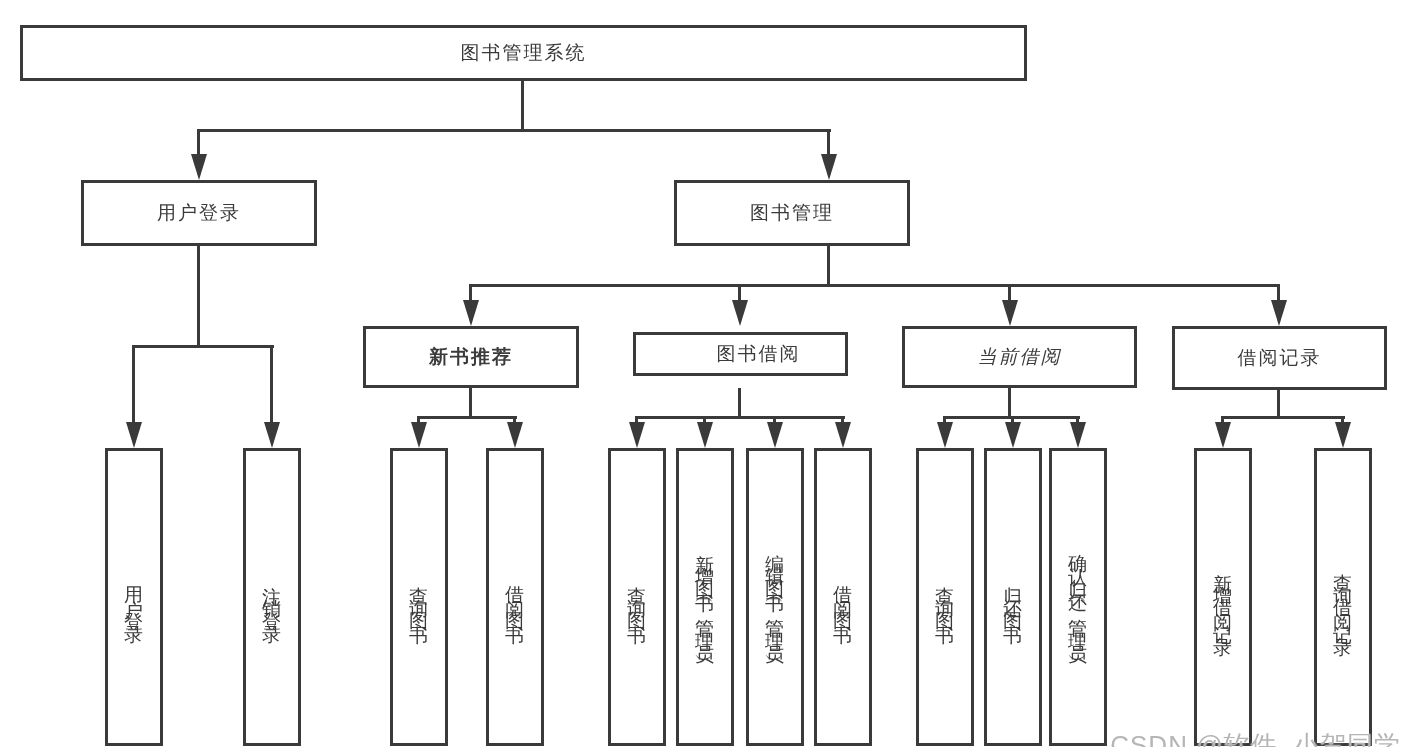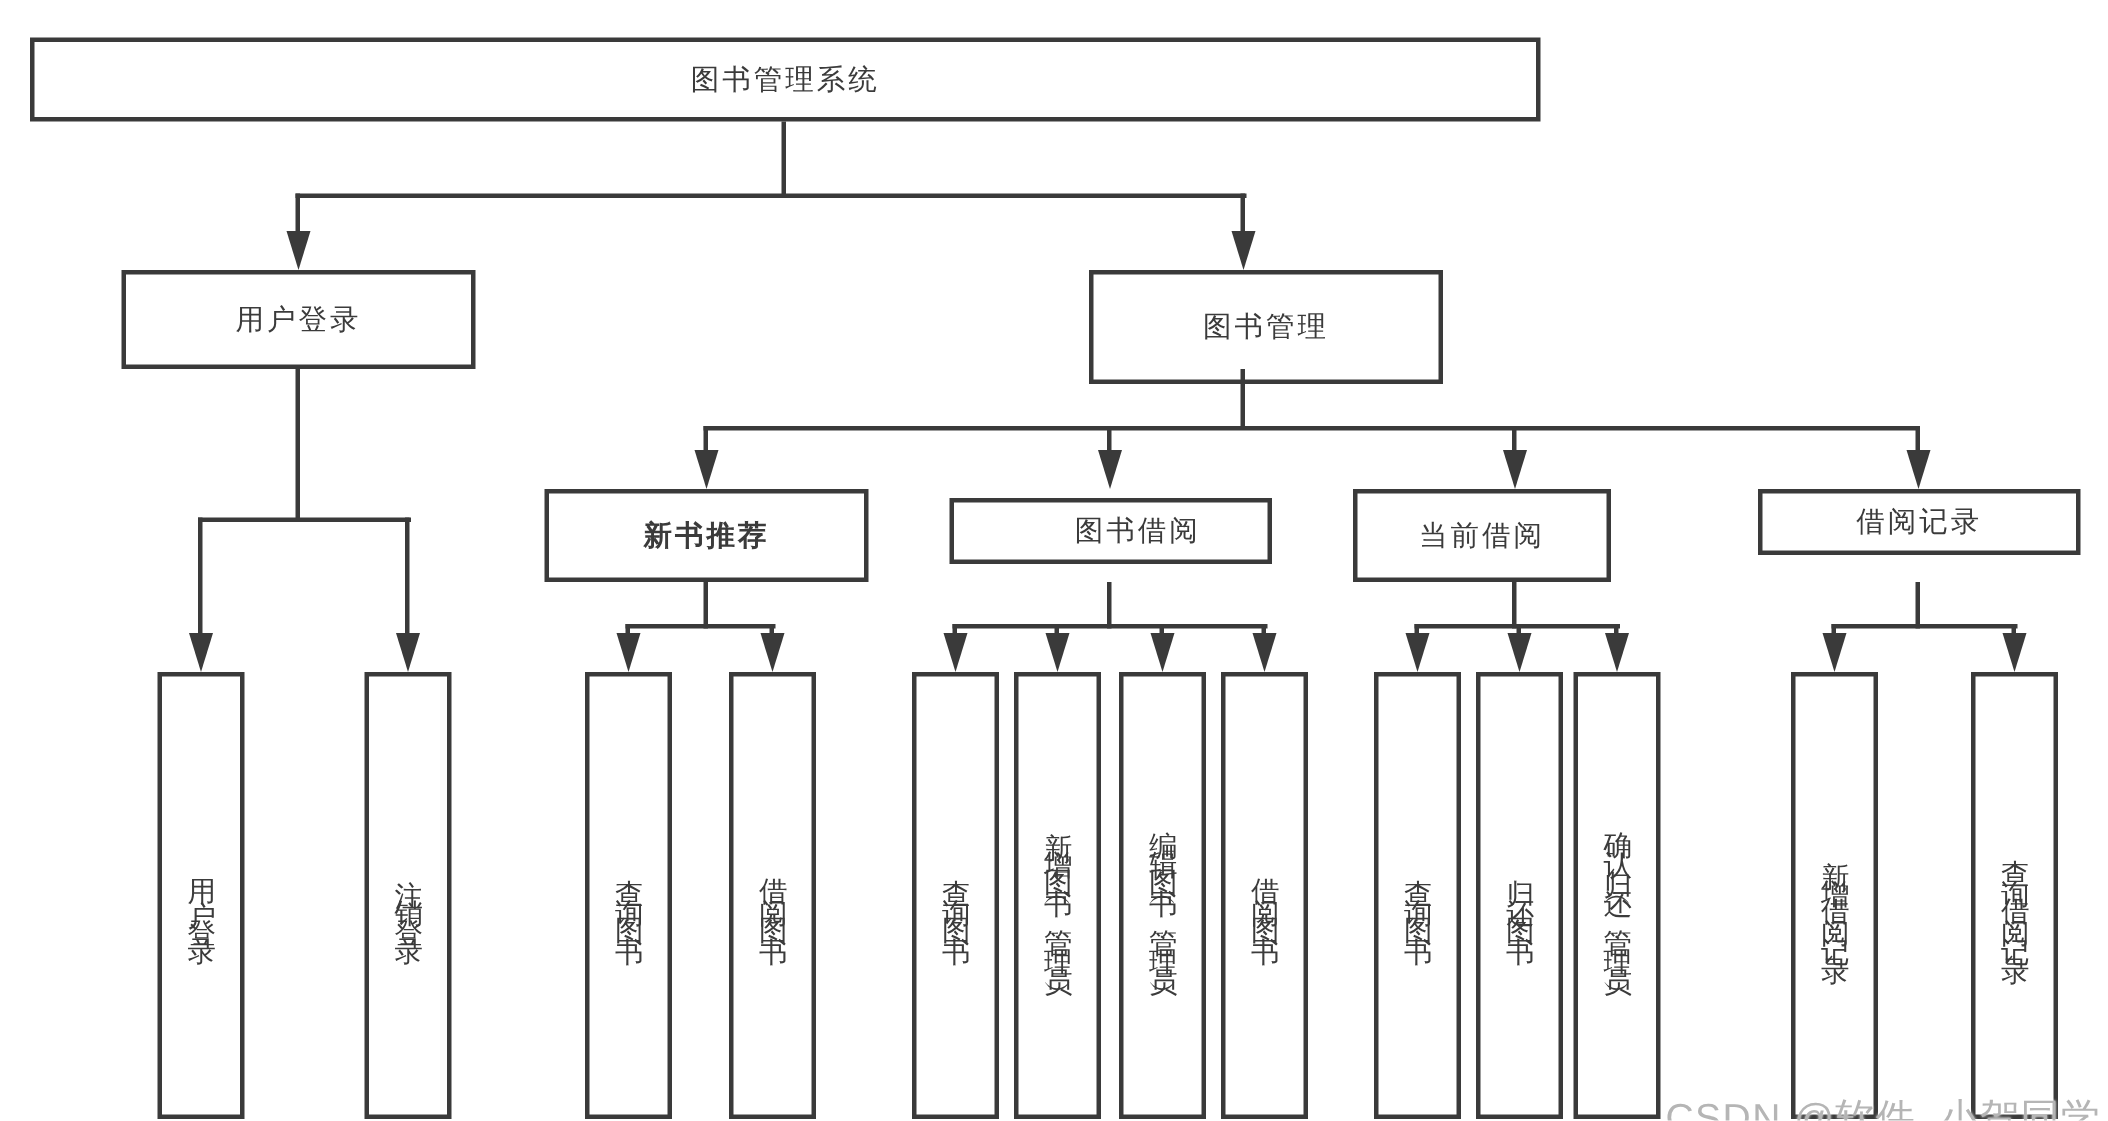--- a/index.html
+++ b/index.html
@@ -73,21 +73,21 @@
   <div class="vline" style="left:521px; top:69px; height:50px;"></div>
   <div class="hline" style="left:197px; top:117px; width:634px;"></div>
   <div class="vline" style="left:197px; top:117px; height:27px;"></div>
   <div class="arrow" style="left:191px; top:142px;"></div>
   <div class="vline" style="left:827px; top:117px; height:27px;"></div>
   <div class="arrow" style="left:821px; top:142px;"></div>
 
   <div class="box h-label" style="left:81px; top:168px; width:236px; height:66px;">
     <span>用户登录</span>
   </div>
-  <div class="box h-label" style="left:726px; top:168px; width:236px; height:76px;">
+  <div class="box h-label" style="left:674px; top:168px; width:236px; height:66px;">
     <span>图书管理</span>
   </div>
 
   <div class="vline" style="left:197px; top:234px; height:101px;"></div>
   <div class="hline" style="left:132px; top:333px; width:142px;"></div>
   <div class="vline" style="left:132px; top:333px; height:77px;"></div>
   <div class="arrow" style="left:126px; top:410px;"></div>
   <div class="vline" style="left:270px; top:333px; height:77px;"></div>
   <div class="arrow" style="left:264px; top:410px;"></div>
 
@@ -101,24 +101,24 @@
   <div class="arrow" style="left:1002px; top:288px;"></div>
   <div class="vline" style="left:1277px; top:272px; height:18px;"></div>
   <div class="arrow" style="left:1271px; top:288px;"></div>
 
   <div class="box h-label" style="left:363px; top:314px; width:216px; height:62px;font-weight:bold;">
     <span>新书推荐</span>
   </div>
   <div class="box h-label" style="left:633px; top:320px; width:215px; height:44px;padding-left:36px;">
     <span>图书借阅</span>
   </div>
-  <div class="box h-label" style="left:902px; top:314px; width:172px; height:62px;">
+  <div class="box h-label" style="left:902px; top:314px; width:235px; height:62px;font-style:italic;">
     <span>当前借阅</span>
   </div>
-  <div class="box h-label" style="left:1172px; top:314px; width:215px; height:44px;">
+  <div class="box h-label" style="left:1172px; top:314px; width:215px; height:64px;">
     <span>借阅记录</span>
   </div>
 
   <div class="vline" style="left:469px; top:376px; height:31px;"></div>
   <div class="hline" style="left:417px; top:404px; width:100px;"></div>
   <div class="vline" style="left:417px; top:404px; height:8px;"></div>
   <div class="arrow" style="left:411px; top:410px;"></div>
   <div class="vline" style="left:513px; top:404px; height:8px;"></div>
   <div class="arrow" style="left:507px; top:410px;"></div>
 

